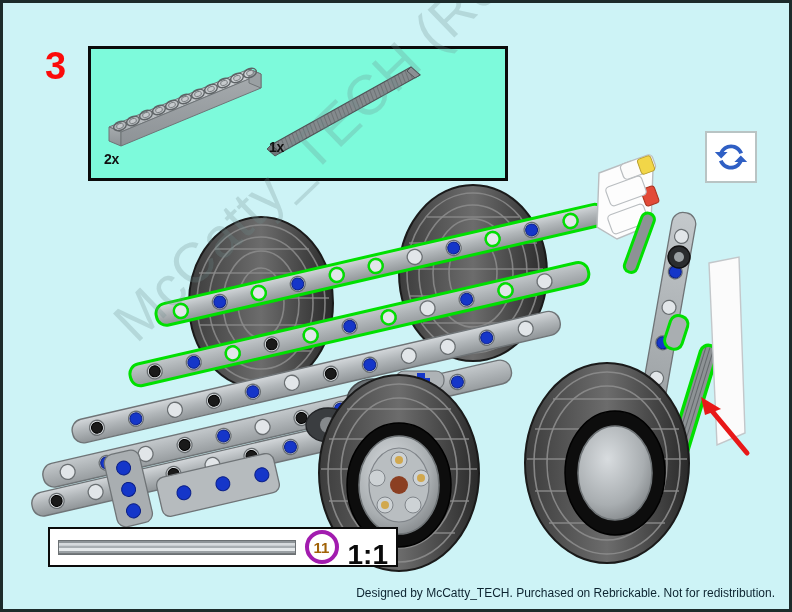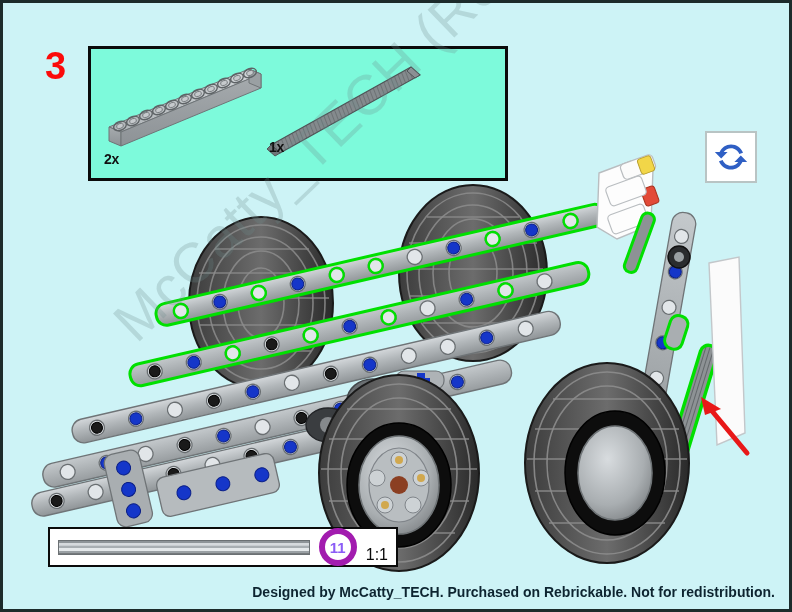--- a/index.html
+++ b/index.html
@@ -103,47 +103,46 @@
       #a8aeb2 36%, #a8aeb2 54%,
       #e4e8ea 56%, #e4e8ea 74%,
       #9aa0a4 76%, #9aa0a4 92%,
       #75797c 94%, #75797c 100%);
     border: 1px solid #6b7073;
     box-sizing: border-box;
   }
   #scale-badge {
     width: 26px;
     height: 26px;
-    border: 6px solid #a21caf;
+    border: 4px solid #a21caf;
     border-radius: 50%;
     display: flex;
     align-items: center;
     justify-content: center;
     font-size: 15px;
     font-weight: bold;
-    color: #8b5cf6;
+    color: #a16207;
     flex: 0 0 auto;
   }
   #scale-ratio {
-    font-size: 16px;
-    font-weight: normal;
+    font-size: 28px;
+    font-weight: bold;
     color: #0a0a0a;
     flex: 0 0 auto;
     letter-spacing: 0px;
     margin-top: 16px;
   }
 
   
   #footer-text {
     position: absolute;
     right: 14px;
     bottom: 9px;
-    font-size: 14px;
+    font-size: 12px;
     color: #0d2430;
-    font-weight: bold;
   }
 
   
   #watermark-preview {
     position: absolute;
     left: 8px;
     top: 232px;
     width: 780px;
     font-size: 104px;
     font-weight: bold;

